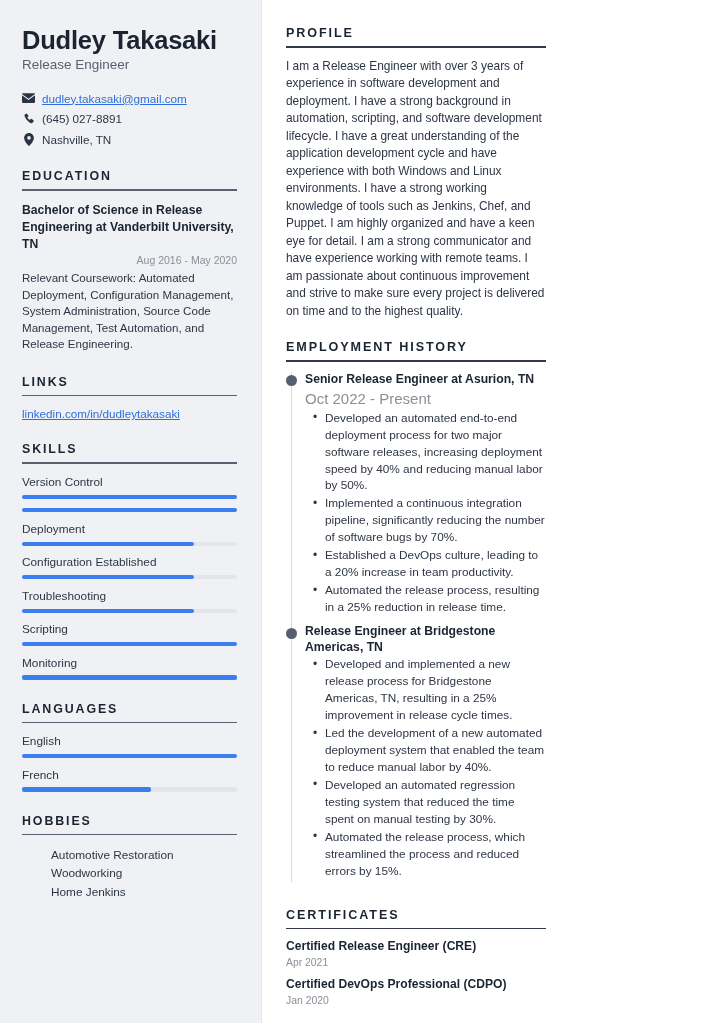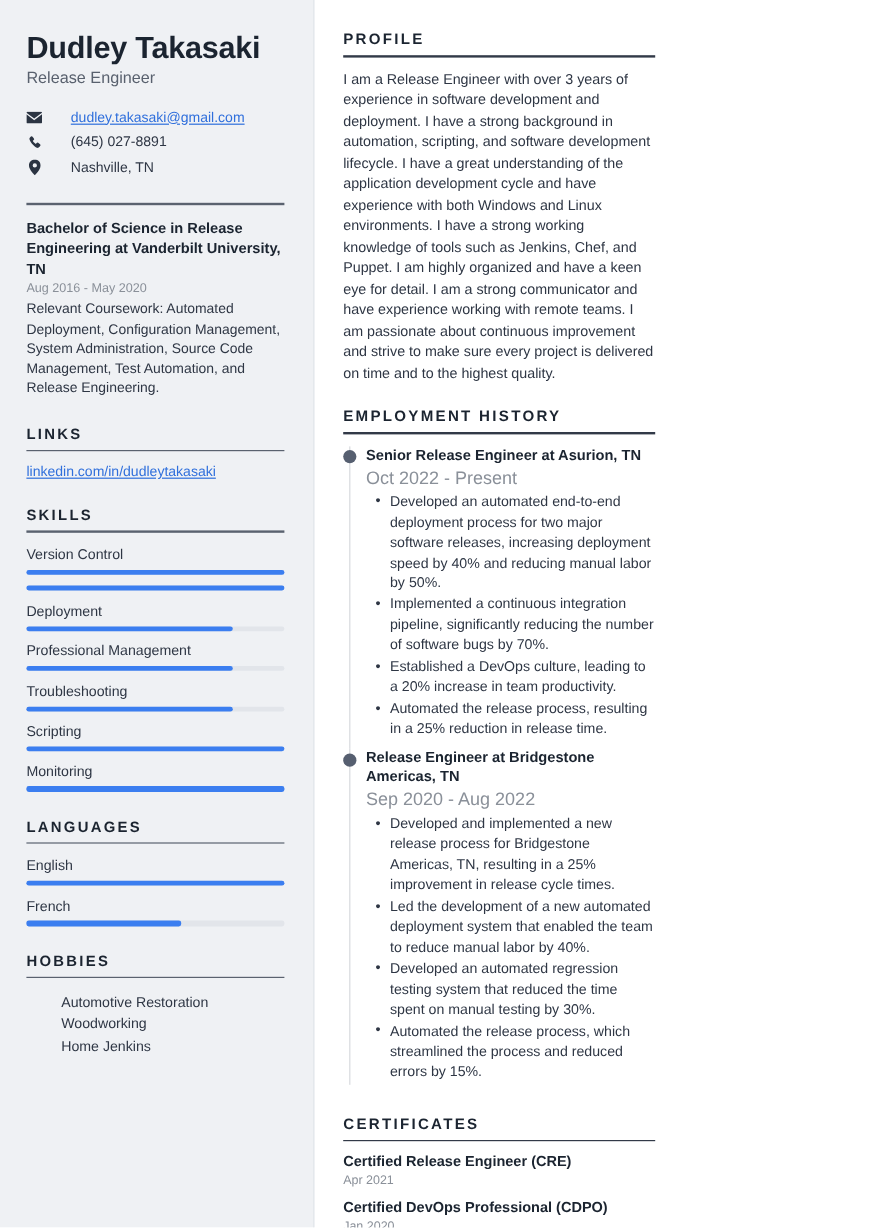--- a/index.html
+++ b/index.html
@@ -43,21 +43,21 @@
     font-size: 13.5px;
     color: #59616e;
     margin: 0 0 18px 0;
     line-height: 1.2;
   }
 
   .contact-list { margin: 0 0 6px 0; }
   .contact-row {
     display: flex;
     align-items: center;
-    gap: 24px;
+    gap: 7px;
     margin-bottom: 5.5px;
     font-size: 11.7px;
     color: #2e3644;
     line-height: 1.3;
   }
   .contact-row .ico {
     width: 13px;
     min-width: 13px;
     display: flex;
     align-items: center;
@@ -88,20 +88,21 @@
     font-size: 12.2px;
     font-weight: bold;
     color: #1b2430;
     line-height: 1.38;
     margin: 0;
   }
   .edu-date {
     font-size: 10.5px;
     color: #8a9099;
     margin: 2px 0 4px 0;
+    text-align: right;
   }
   .edu-desc {
     font-size: 11.6px;
     color: #2e3644;
     line-height: 1.42;
     margin: 0;
   }
 
   .link-item {
     font-size: 11.7px;
@@ -274,20 +275,21 @@
         <span class="ico">
           <svg width="10" height="13" viewBox="0 0 12 16">
               <path fill="currentColor" d="M6 0C2.7 0 0 2.7 0 6c0 4.4 6 10 6 10s6-5.6 6-10c0-3.3-2.7-6-6-6zm0 8.2A2.2 2.2 0 1 1 6 3.8a2.2 2.2 0 0 1 0 4.4z"></path>
             </svg>
         </span>
         <span>Nashville, TN</span>
       </div>
     </div>
 
     <section class="side-section">
+      <div class="side-heading">EDUCATION</div>
       <div class="side-rule"></div>
       <p class="edu-degree">Bachelor of Science in Release Engineering at Vanderbilt University, TN</p>
       <p class="edu-date">Aug 2016 - May 2020</p>
       <p class="edu-desc">Relevant Coursework: Automated Deployment, Configuration Management, System Administration, Source Code Management, Test Automation, and Release Engineering.</p>
     </section>
 
     <section class="side-section">
       <div class="side-heading">LINKS</div>
       <div class="side-rule"></div>
       <a class="link-item" href="#">linkedin.com/in/dudleytakasaki</a>
@@ -308,21 +310,21 @@
           <div class="bar-fill" style="width: 100%;"></div>
         </div>
       </div>
       <div class="skill-row">
         <div class="skill-label">Deployment</div>
         <div class="bar-track">
           <div class="bar-fill" style="width: 80%;"></div>
         </div>
       </div>
       <div class="skill-row">
-        <div class="skill-label">Professional Management</div>
+        <div class="skill-label">Configuration Established</div>
         <div class="bar-track">
           <div class="bar-fill" style="width: 80%;"></div>
         </div>
       </div>
       <div class="skill-row">
         <div class="skill-label">Troubleshooting</div>
         <div class="bar-track">
           <div class="bar-fill" style="width: 80%;"></div>
         </div>
       </div>
@@ -391,21 +393,20 @@
             <li>Implemented a continuous integration pipeline, significantly reducing the number of software bugs by 70%.</li>
             <li>Established a DevOps culture, leading to a 20% increase in team productivity.</li>
             <li>Automated the release process, resulting in a 25% reduction in release time.</li>
           </ul>
         </div>
 
         <div class="job last">
           <span class="axis"></span>
           <span class="dot"></span>
           <p class="job-title-line">Release Engineer at Bridgestone Americas, TN</p>
-          <p class="job-date">Sep 2020 - Aug 2022</p>
           <ul class="bullets">
             <li>Developed and implemented a new release process for Bridgestone Americas, TN, resulting in a 25% improvement in release cycle times.</li>
             <li>Led the development of a new automated deployment system that enabled the team to reduce manual labor by 40%.</li>
             <li>Developed an automated regression testing system that reduced the time spent on manual testing by 30%.</li>
             <li>Automated the release process, which streamlined the process and reduced errors by 15%.</li>
           </ul>
         </div>
 
       </div>
     </section>

